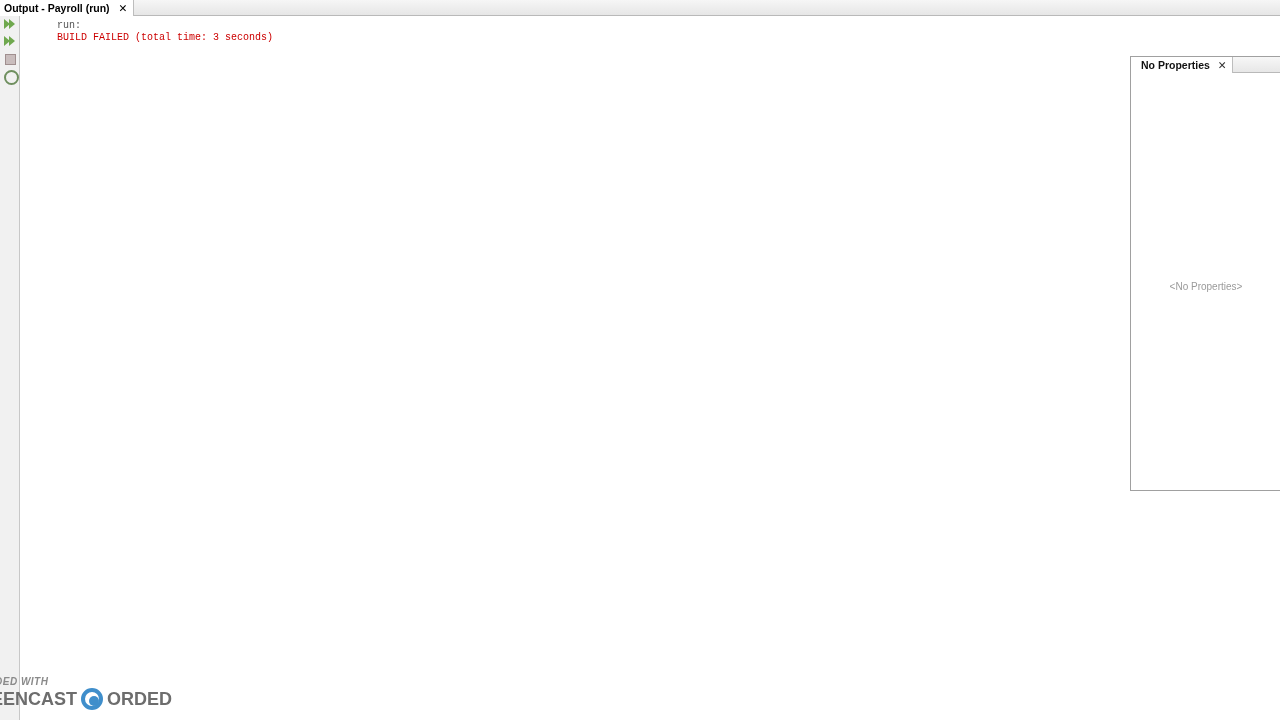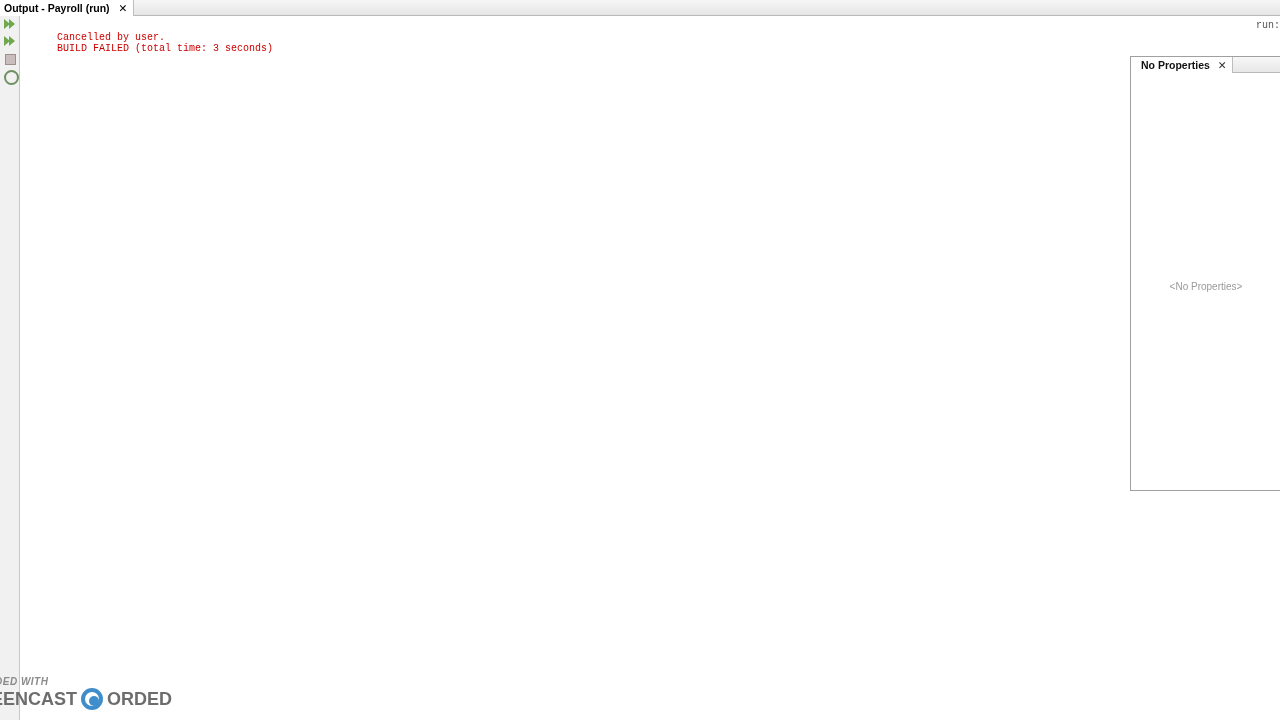--- a/index.html
+++ b/index.html
@@ -221,21 +221,21 @@
   .obtn { width:20px; height:17px; position:relative; }
   .ob-run::before{content:"";position:absolute;left:4px;top:3px;border-top:5px solid transparent;border-bottom:5px solid transparent;border-left:6px solid #6fa84e;}
   .ob-run::after{content:"";position:absolute;left:9px;top:3px;border-top:5px solid transparent;border-bottom:5px solid transparent;border-left:6px solid #6fa84e;}
   .ob-stop::before{content:"";position:absolute;left:5px;top:4px;width:9px;height:9px;background:#c9bdbd;border:1px solid #a08f8f;}
   .ob-gear::before{content:"";position:absolute;left:4px;top:3px;width:11px;height:11px;border:2px solid #6f8f5f;border-radius:50%;}
   .oconsole { position:absolute; left:21px; top:16px; right:0; bottom:0; background:#fff;
     font-family:"Liberation Mono", monospace; font-size:10px; padding:4px 0 0 36px; }
   .oline { height:11.5px; line-height:11.5px; white-space:nowrap; }
   .olink { color:#3333cc; text-decoration:underline; }
   .oerr { color:#cc0000; }
-  .ogray { color:#555;text-align:right; }
+  .ogray { color:#555; }
 
   
   #props { left: 1130px; top: 56px; width: 152px; height: 435px; }
   #props .body { position:absolute; left:0; top:16px; right:0; bottom:0; background:#fff; }
   .noprops { position:absolute; left:0; right:0; bottom:8px; text-align:center; font-size:10px; color:#9a9a9a; }
   #props2 { left:1130px; top:492px; width:152px; height:228px; background:#f0f0f0; border:1px solid #a0a0a0; }
 
   
   .wm { position:absolute; left:-22px; bottom:10px; width: 230px; }
   .wm .l1 { font-size:10px; font-weight:700; font-style:italic; color:#8a8a8a; letter-spacing:0.5px; margin-left:1px; }
@@ -521,21 +521,20 @@
       </div>
     </div>
     <div class="ostrip">
       <div class="obtn"><span class="ob-run"></span></div>
       <div class="obtn"><span class="ob-run"></span></div>
       <div class="obtn"><span class="ob-stop"></span></div>
       <div class="obtn"><span class="ob-gear"></span></div>
     </div>
     <div class="oconsole">
       <div class="oline ogray">run:</div>
-      <div class="oline oerr">Cancelled by user.</div>
       <div class="oline oerr">BUILD FAILED (total time: 3 seconds)</div>
     </div>
   </div>
 
   <div class="panel" id="props">
     <div class="panel-tabbar">
       <div class="ptab" style="left:0px;">
         <span>No Properties</span>
         <span class="xb">✕</span>
       </div>

